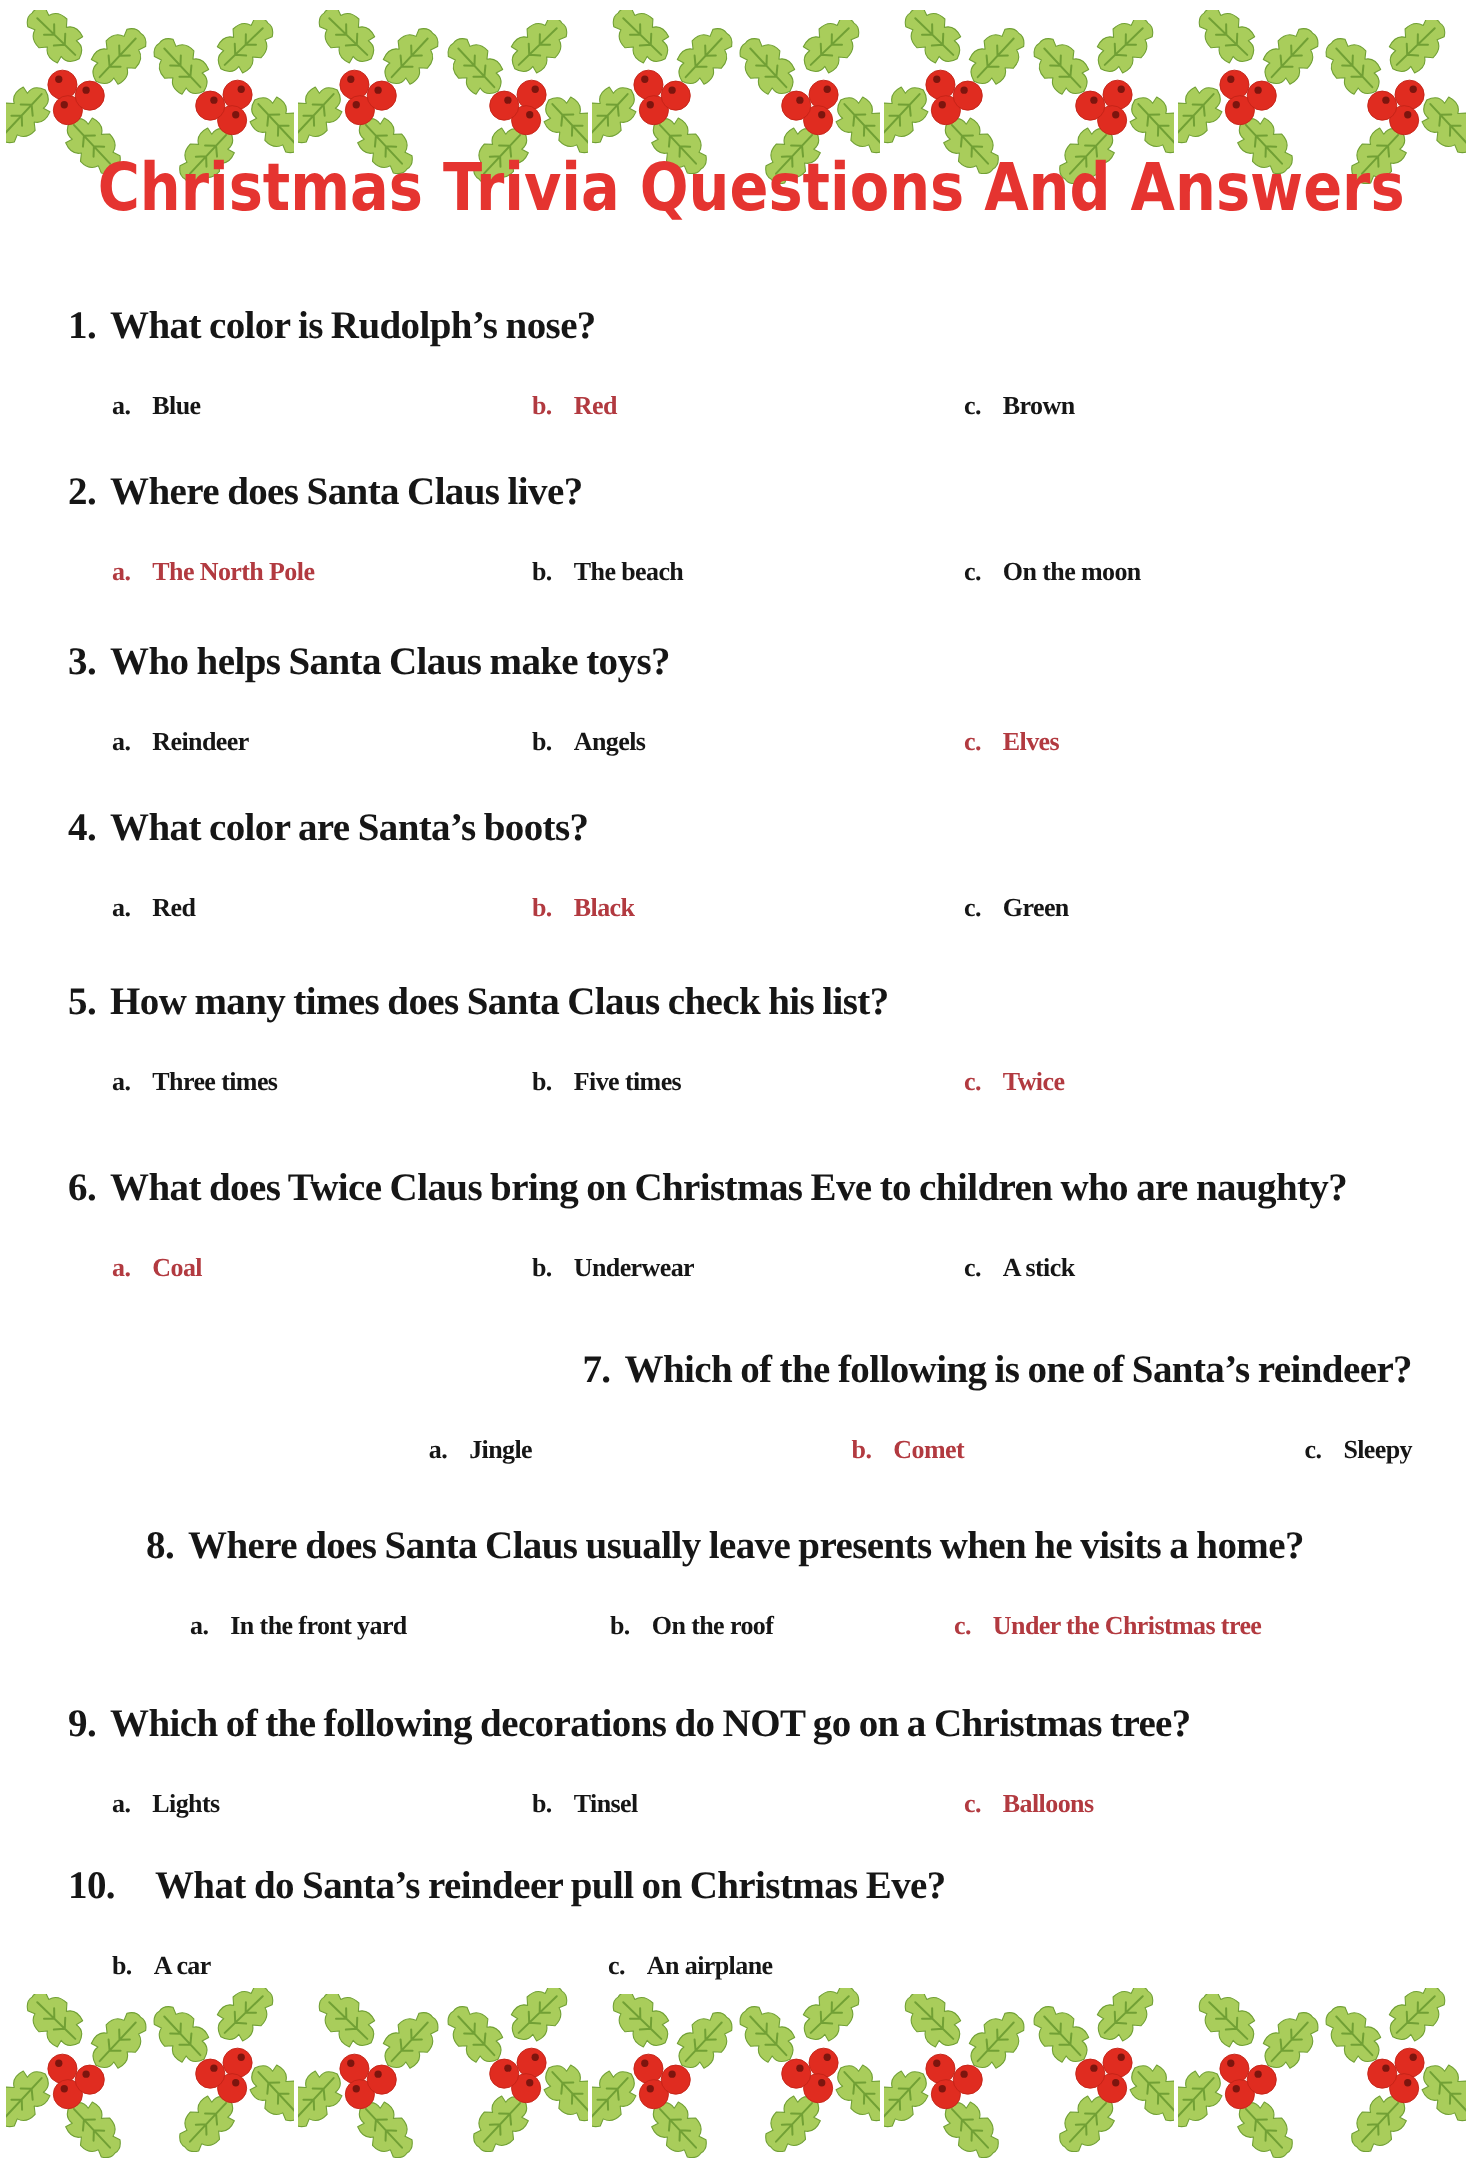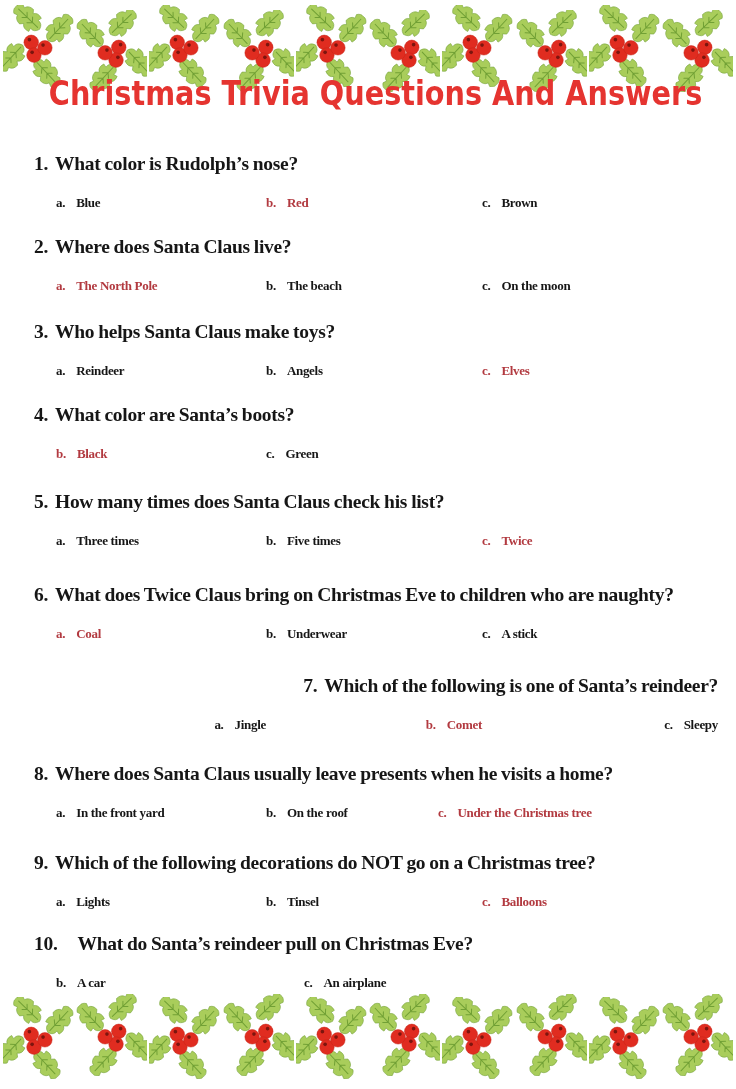--- a/index.html
+++ b/index.html
@@ -41,21 +41,21 @@
     font-weight:700;
     font-size:33px;
     color:var(--title-red);
     transform:scaleX(0.87);
     transform-origin:center;
     letter-spacing:0px;
   }
   
   #questions{
     position:absolute;top:152px;left:0;right:0;
-    padding:0 18px 0 34px;
+    padding:0 30px 0 34px;
     color:var(--text-black);
   }
   .question-block{margin:0;}
   .q-line{
     font-size:19.5px;line-height:24px;font-weight:700;
     letter-spacing:-0.3px;word-spacing:-0.5px;
     white-space:nowrap;
   }
   .q-num{margin-right:7px;}
   .options{
@@ -70,21 +70,21 @@
   .opt-label{margin-right:11px;}
   .option.correct{color:var(--answer-red);}
   
   .question-block:nth-of-type(1){margin-bottom:20px;}
   .question-block:nth-of-type(2){margin-bottom:22px;}
   .question-block:nth-of-type(3){margin-bottom:20px;}
   .question-block:nth-of-type(4){margin-bottom:24px;}
   .question-block:nth-of-type(5){margin-bottom:30px;}
   .question-block:nth-of-type(6){margin-bottom:28px;}
   .question-block:nth-of-type(7){margin-bottom:25px;text-align:right;}
-  .question-block:nth-of-type(8){margin-bottom:26px;}
+  .question-block:nth-of-type(8){margin-bottom:26px;margin-left:39px;}
   .question-block:nth-of-type(9){margin-bottom:18px;}
   
   .question-block:nth-of-type(8) .options{grid-template-columns:210px 172px auto;}
   .question-block:nth-of-type(10) .options{grid-template-columns:248px 178px auto;}
   .question-block:nth-of-type(10) .q-num{margin-right:20px;}
   .hidden-defs{position:absolute;width:0;height:0;}
 </style>
 </head>
 <body>
 
@@ -198,20 +198,23 @@
         <span class="opt-label">c.</span><span class="opt-text">Elves</span>
       </div>
     </div>
   </div>
 
   <div class="question-block">
     <div class="q-line">
       <span class="q-num">4.</span><span class="q-text">What color are Santa’s boots?</span>
     </div>
     <div class="options">
+      <div class="option">
+        <span class="opt-label">a.</span><span class="opt-text">Red</span>
+      </div>
       <div class="option correct">
         <span class="opt-label">b.</span><span class="opt-text">Black</span>
       </div>
       <div class="option">
         <span class="opt-label">c.</span><span class="opt-text">Green</span>
       </div>
     </div>
   </div>
 
   <div class="question-block">

